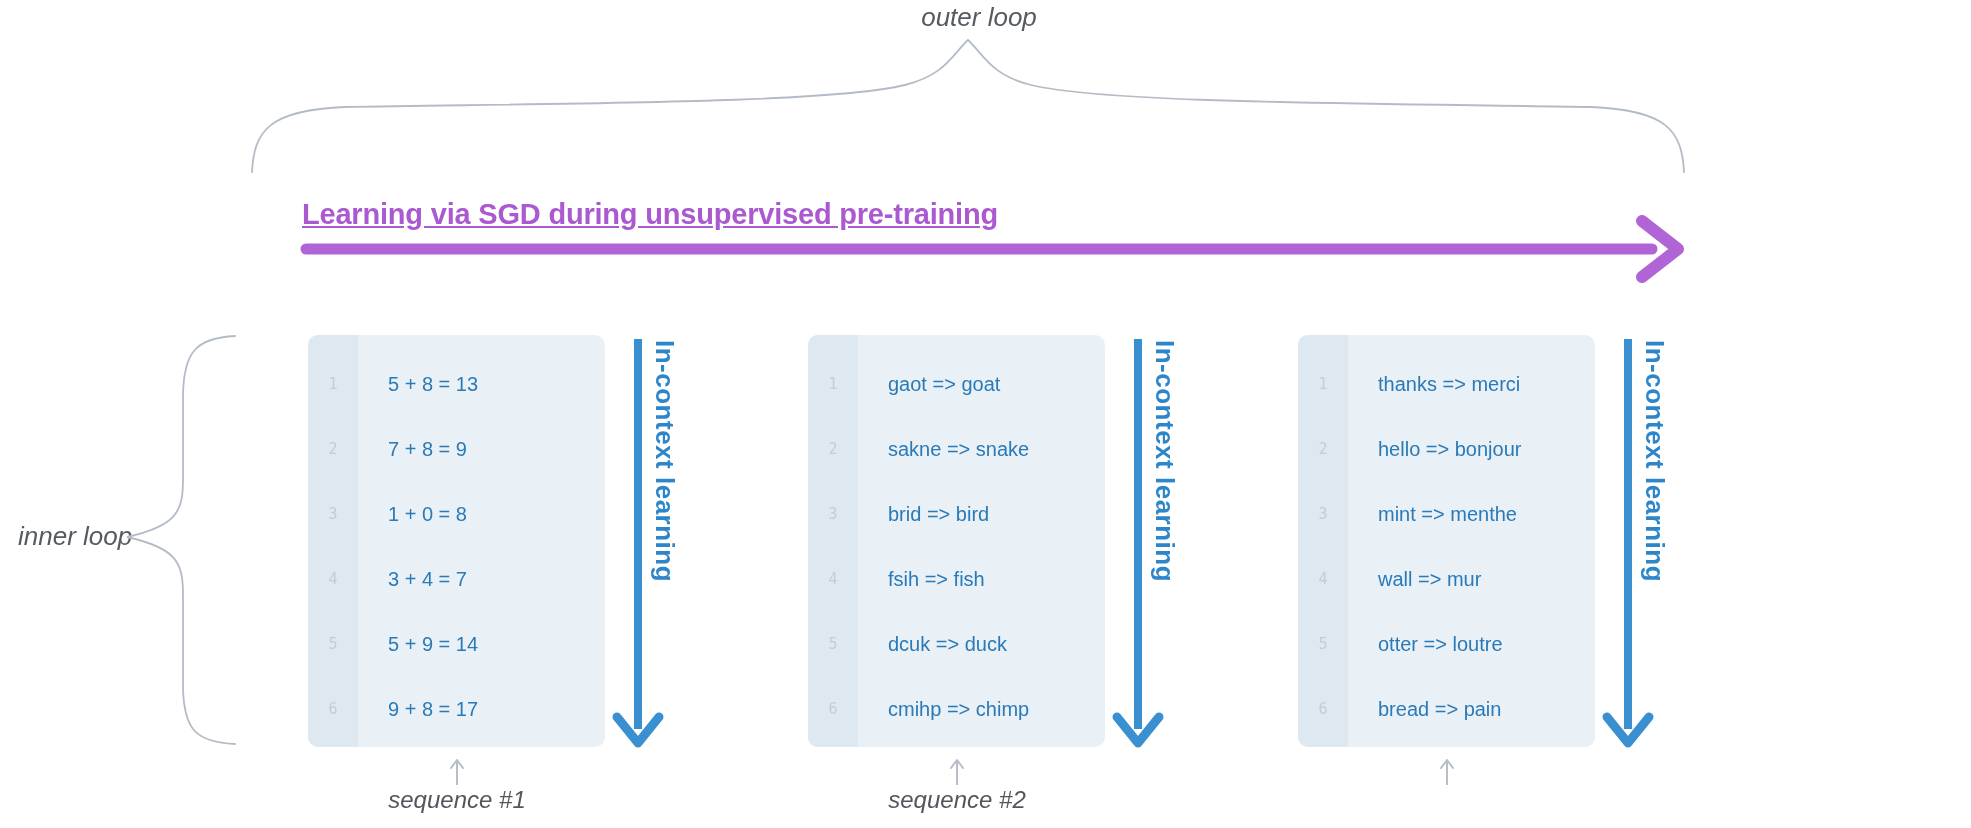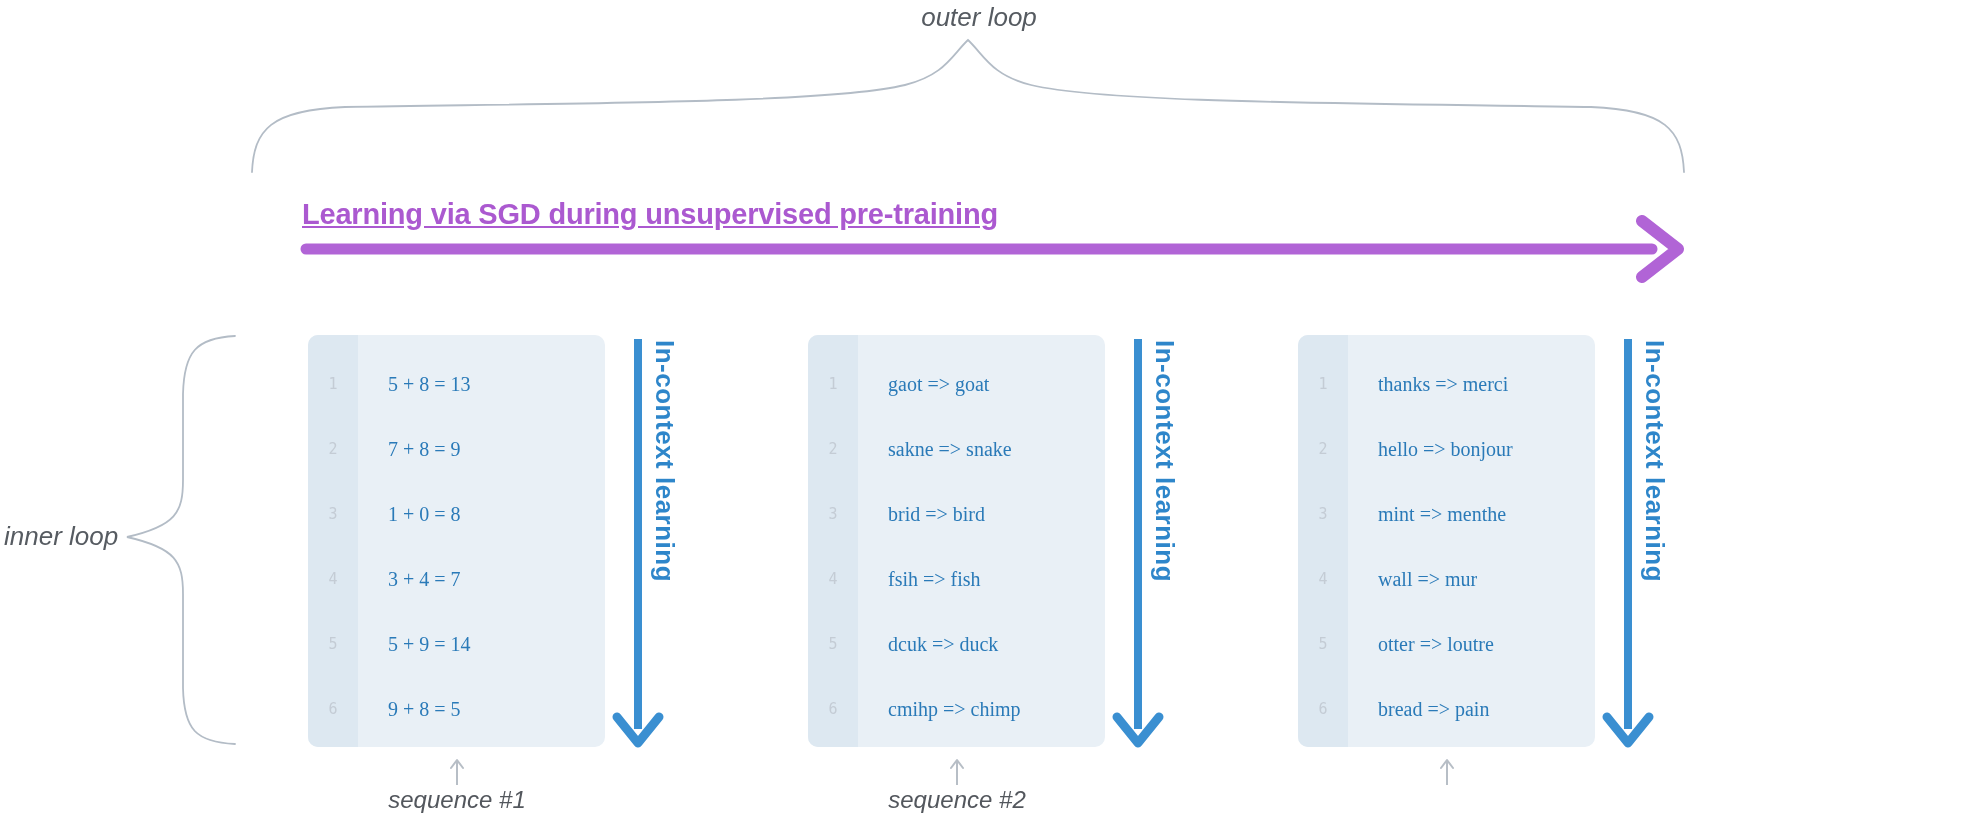--- a/index.html
+++ b/index.html
@@ -3,21 +3,21 @@
 <meta charset="utf-8">
 <style>
   html, body { margin:0; padding:0; background:#ffffff; }
   .canvas {
     position:relative; width:1971px; height:820px; background:#ffffff;
     font-family:"Liberation Sans", sans-serif; overflow:hidden;padding-left:46px;
   }
   .it { font-style:italic; color:#565b61; }
 
   #outer-loop-label { position:absolute; left:979px; top:2px; transform:translateX(-50%); font-size:26px; white-space:nowrap; }
-  #inner-loop-label { position:absolute; left:4px; top:521px; width:108px; text-align:left; font-size:26px; white-space:nowrap; }
+  #inner-loop-label { position:absolute; left:18px; top:521px; width:108px; text-align:left; font-size:26px; white-space:nowrap; }
 
   #sgd-heading {
     position:absolute; left:302px; top:198px; font-size:29px; font-weight:bold;
     color:#ab59d0; letter-spacing:-0.2px; white-space:nowrap;text-decoration:underline;
   }
 
   .abs { position:absolute; }
 
   .panel {
     position:absolute; top:335px; width:297px; height:412px;
@@ -28,21 +28,21 @@
     background:#dde8f1; border-radius:10px 0 0 10px;
   }
   .rows { position:absolute; left:0; right:0; top:17px; }
   .row  { position:relative; height:65px; }
   .num  {
     position:absolute; left:0; top:0; width:50px; height:65px; line-height:65px;
     text-align:center; font-family:"DejaVu Sans Mono", monospace; font-size:15px; color:#c4ccd5;
   }
   .code {
     position:absolute; left:80px; top:0; height:65px; line-height:65px;
-    font-family:Liberation Serif, serif; font-size:20px; color:#2a7ab8; white-space:pre;
+    font-family:Liberation Sans, sans-serif; font-size:20px; color:#2a7ab8; white-space:pre;
   }
   .p1 { left:308px; } .p2 { left:808px; } .p3 { left:1298px; }
 
   .icl-arrow { position:absolute; top:333px; width:60px; height:422px; }
   .a1 { left:608px; } .a2 { left:1108px; } .a3 { left:1598px; }
 
   .icl-label {
     position:absolute; top:340px; writing-mode:vertical-rl; text-orientation:mixed;
     font-weight:bold; font-size:26px; color:#2e86ca; letter-spacing:0.5px; white-space:nowrap;
   }
@@ -98,21 +98,21 @@
       <div class="row">
         <span class="num">4</span>
         <span class="code">3 + 4 = 7</span>
       </div>
       <div class="row">
         <span class="num">5</span>
         <span class="code">5 + 9 = 14</span>
       </div>
       <div class="row">
         <span class="num">6</span>
-        <span class="code">9 + 8 = 5</span>
+        <span class="code">9 + 8 = 17</span>
       </div>
     </div>
   </div>
 
   <div class="panel p2">
     <div class="gutter"></div>
     <div class="rows">
       <div class="row">
         <span class="num">1</span>
         <span class="code">gaot =&gt; goat</span>

